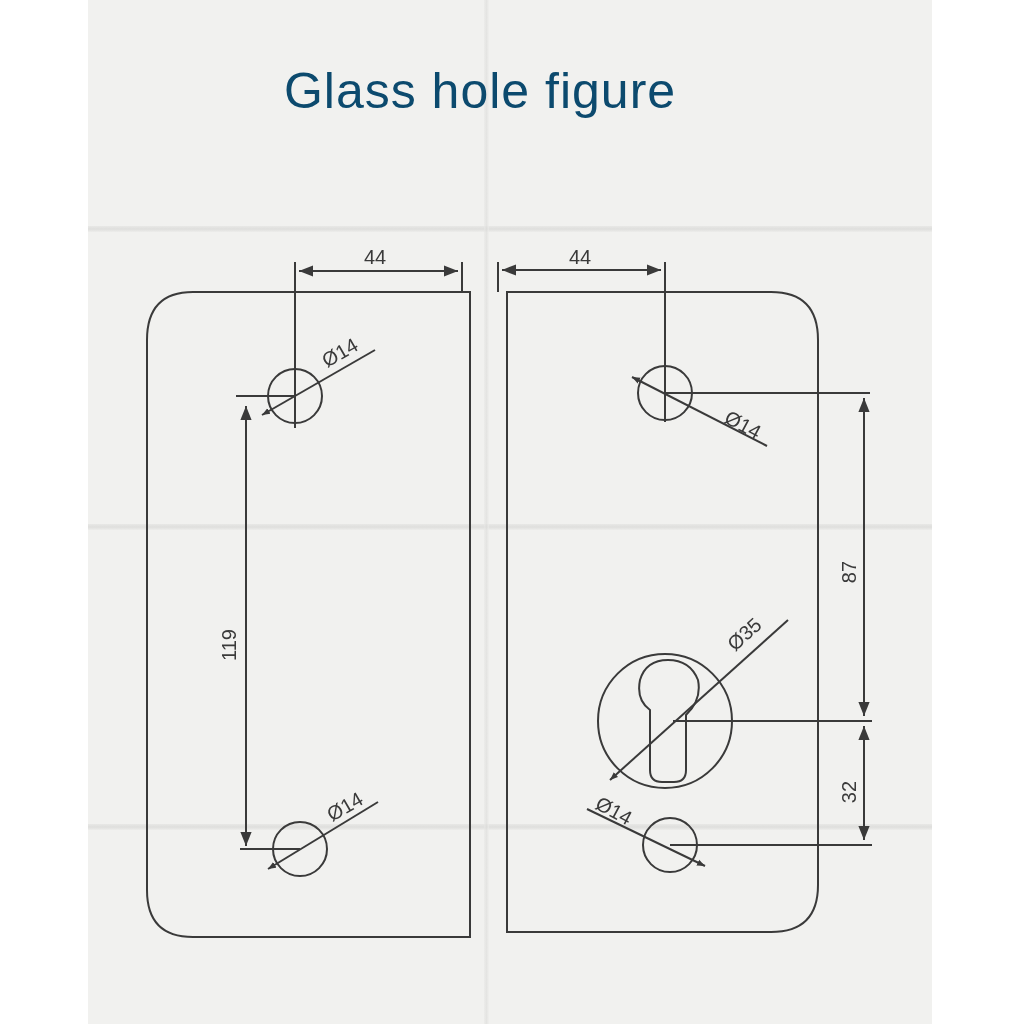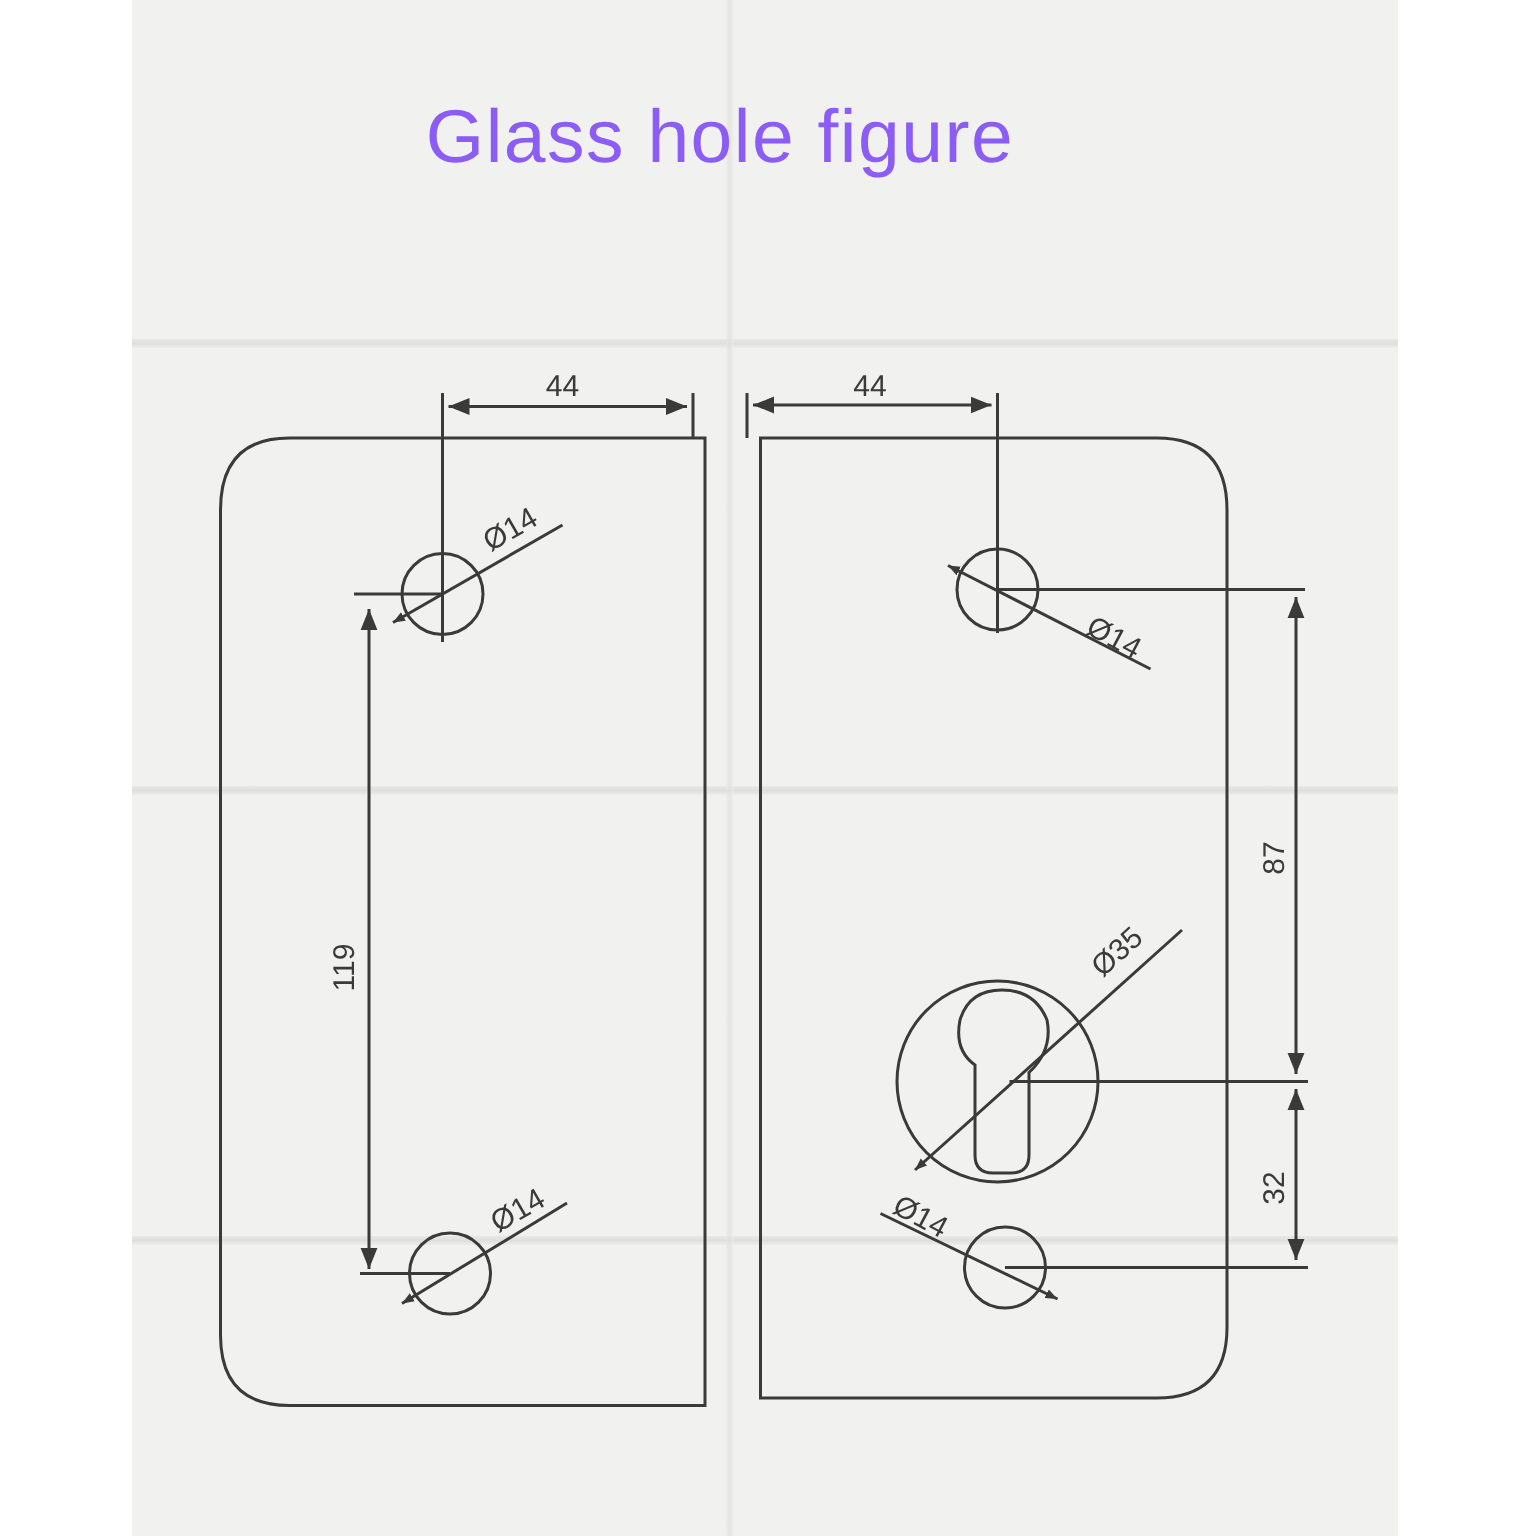--- a/index.html
+++ b/index.html
@@ -5,21 +5,21 @@
   html, body { margin: 0; padding: 0; background: #ffffff; }
   body { width: 1024px; height: 1024px; position: relative; overflow: hidden; font-family: "Liberation Sans", sans-serif; }
   .paper {
     position: absolute; left: 88px; top: 0; width: 844px; height: 1024px;
     background: #f1f1ef;
   }
   .fold-h { position: absolute; left: 0; width: 844px; height: 6px; background: linear-gradient(#e6e6e4, #dadad8, #ececea); opacity: 0.8; }
   .fold-v { position: absolute; top: 0; height: 1024px; width: 5px; background: linear-gradient(90deg, #e9e9e7, #dcdcda, #eeeeec); opacity: 0.6; }
   .title {
     position: absolute; left: 0; top: 62px; width: 960px; text-align: center;
-    font-size: 50px; color: #8b5cf6; letter-spacing: 1px;
+    font-size: 50px; color: #0c4a6e; letter-spacing: 1px;
   }
   svg.drawing { position: absolute; left: 0; top: 0; }
   .dim-text { font-family: "Liberation Sans", sans-serif; font-size: 20px; fill: #3a3a3a; }
 </style>
 </head>
 <body>
 
 <div class="paper">
   <div class="fold-h" style="top:226px"></div>
   <div class="fold-h" style="top:524px"></div>

